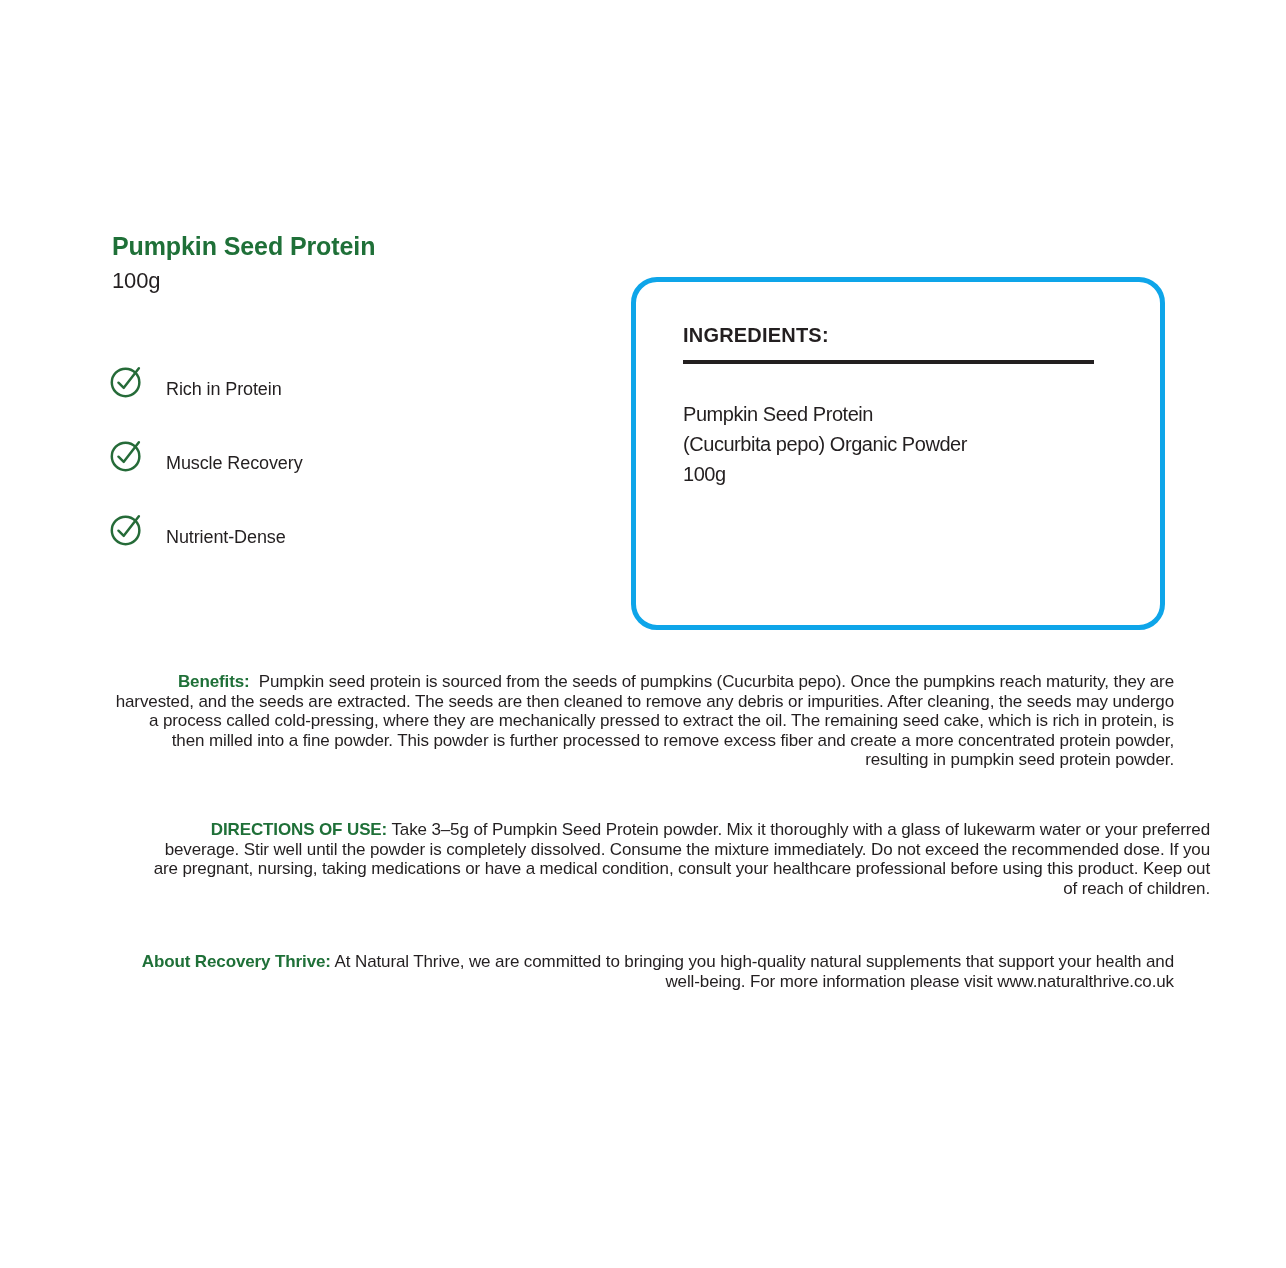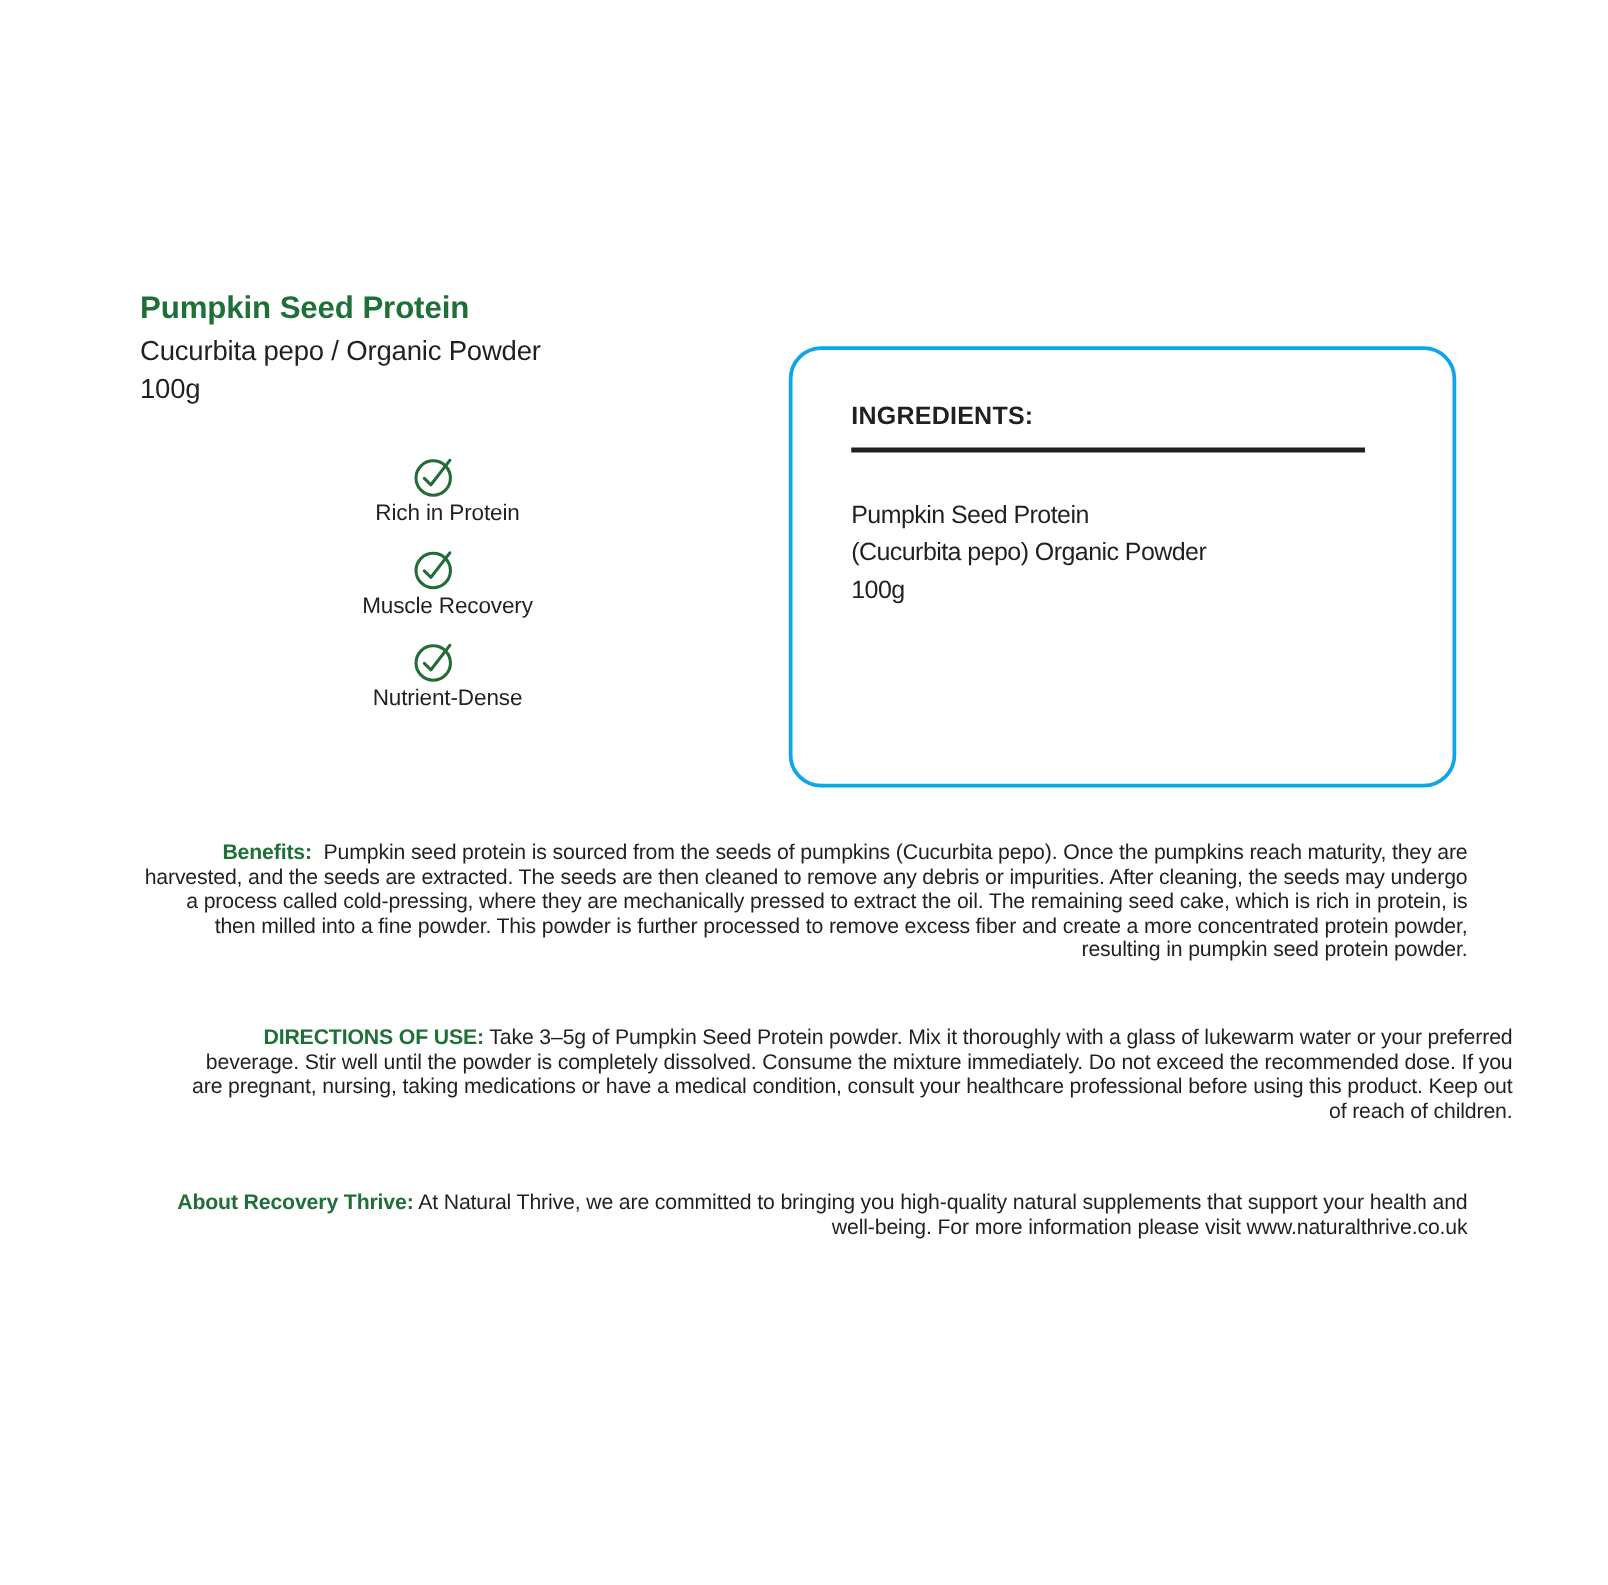--- a/index.html
+++ b/index.html
@@ -60,24 +60,23 @@
     position: absolute;
     left: 108px;
     top: 362px;
     width: 480px;
     list-style: none;
     margin: 0;
     padding: 0;
   }
   .feature-item {
     display: flex;
-    align-items: center;
+    align-items: flex-end;
     height: 38px;
     margin-bottom: 36px;
-    flex-direction: column;
   }
   .feature-item:last-child { margin-bottom: 0; }
   .check-icon {
     width: 38px;
     height: 38px;
     flex: 0 0 38px;
     display: block;
   }
   .feature-label {
     font-size: 18px;
@@ -88,21 +87,21 @@
   }
 
   
   .ingredients-box {
     position: absolute;
     left: 631px;
     top: 277px;
     width: 534px;
     height: 353px;
     box-sizing: border-box;
-    border: 3px solid #0ea5e9;
+    border: 5px solid #0ea5e9;
     border-radius: 26px;
     background: #ffffff;
   }
   .ingredients-inner {
     position: absolute;
     left: 47px;
     top: 42px;
     right: 40px;
   }
   .ingredients-heading {
@@ -148,21 +147,20 @@
   }
   .copy p { margin: 0; }
 </style>
 </head>
 <body>
 
 <div class="page">
 
   <div class="header">
     <h1 class="product-title">Pumpkin Seed Protein</h1>
-    <p class="product-subtitle">Cucurbita pepo / Organic Powder</p>
     <p class="product-weight">100g</p>
   </div>
 
   <ul class="features">
     <li class="feature-item">
       <span class="icon-wrap">
         <svg class="check-icon" viewBox="0 0 40 40" fill="none" xmlns="http://www.w3.org/2000/svg">
           <circle cx="18.5" cy="21.5" r="14.5" stroke="#256B38" stroke-width="2.6"></circle>
           <path d="M11 21.8 L16.6 27.2 L32.5 6.6" stroke="#256B38" stroke-width="2.6" stroke-linecap="round" stroke-linejoin="round"></path>
         </svg>

